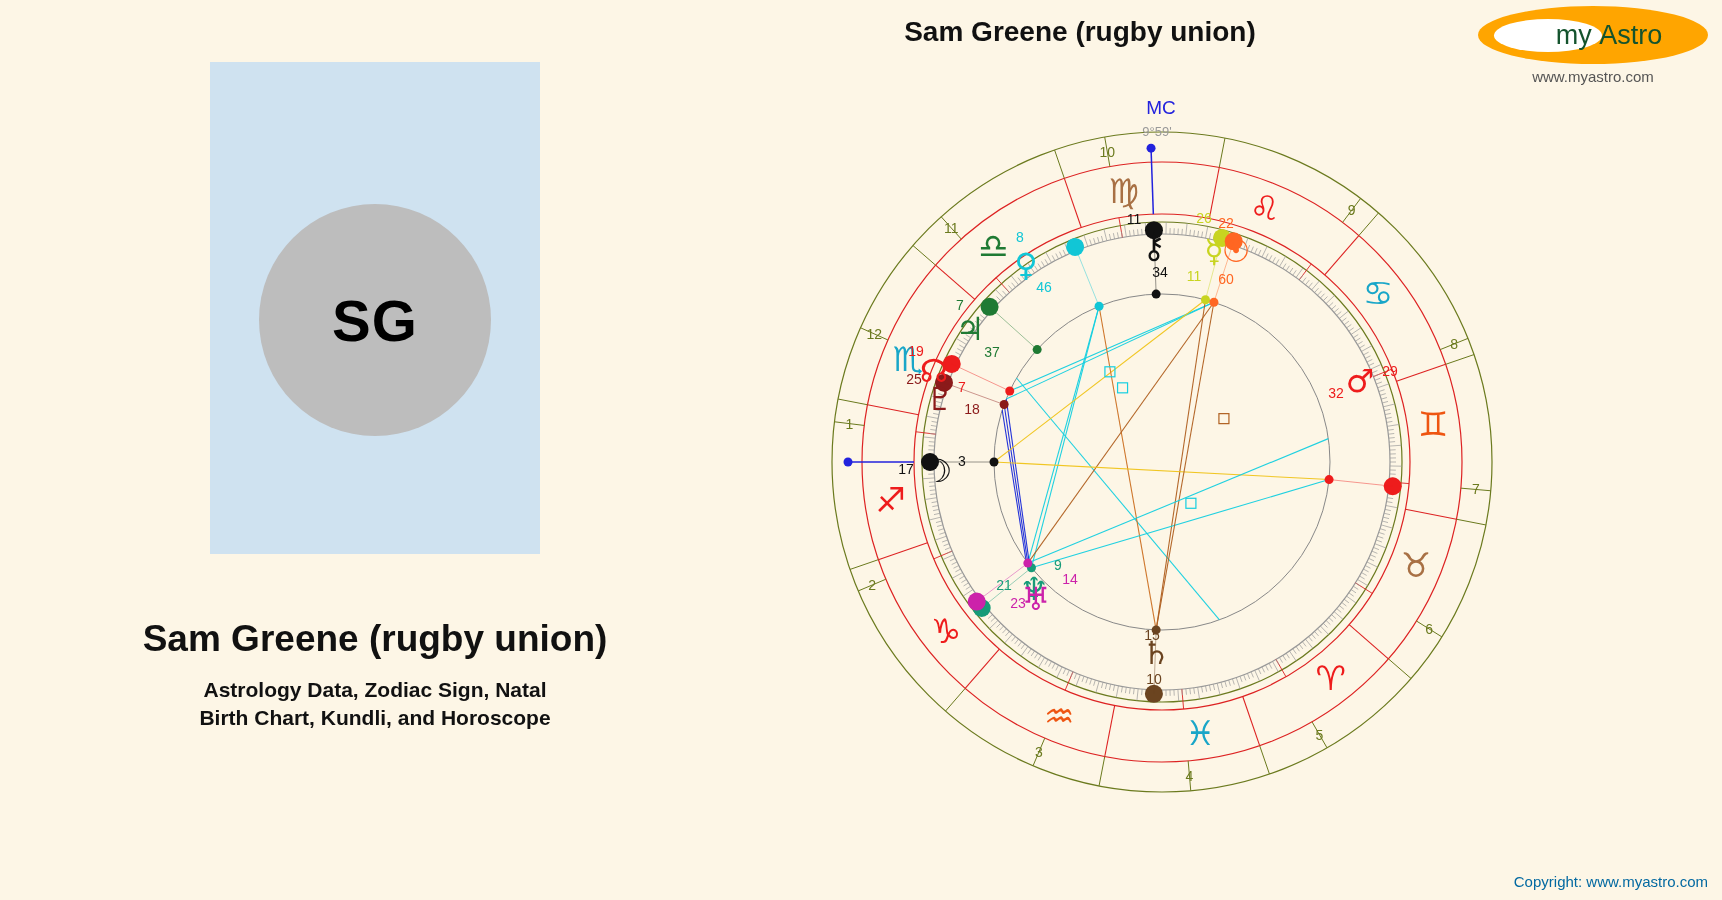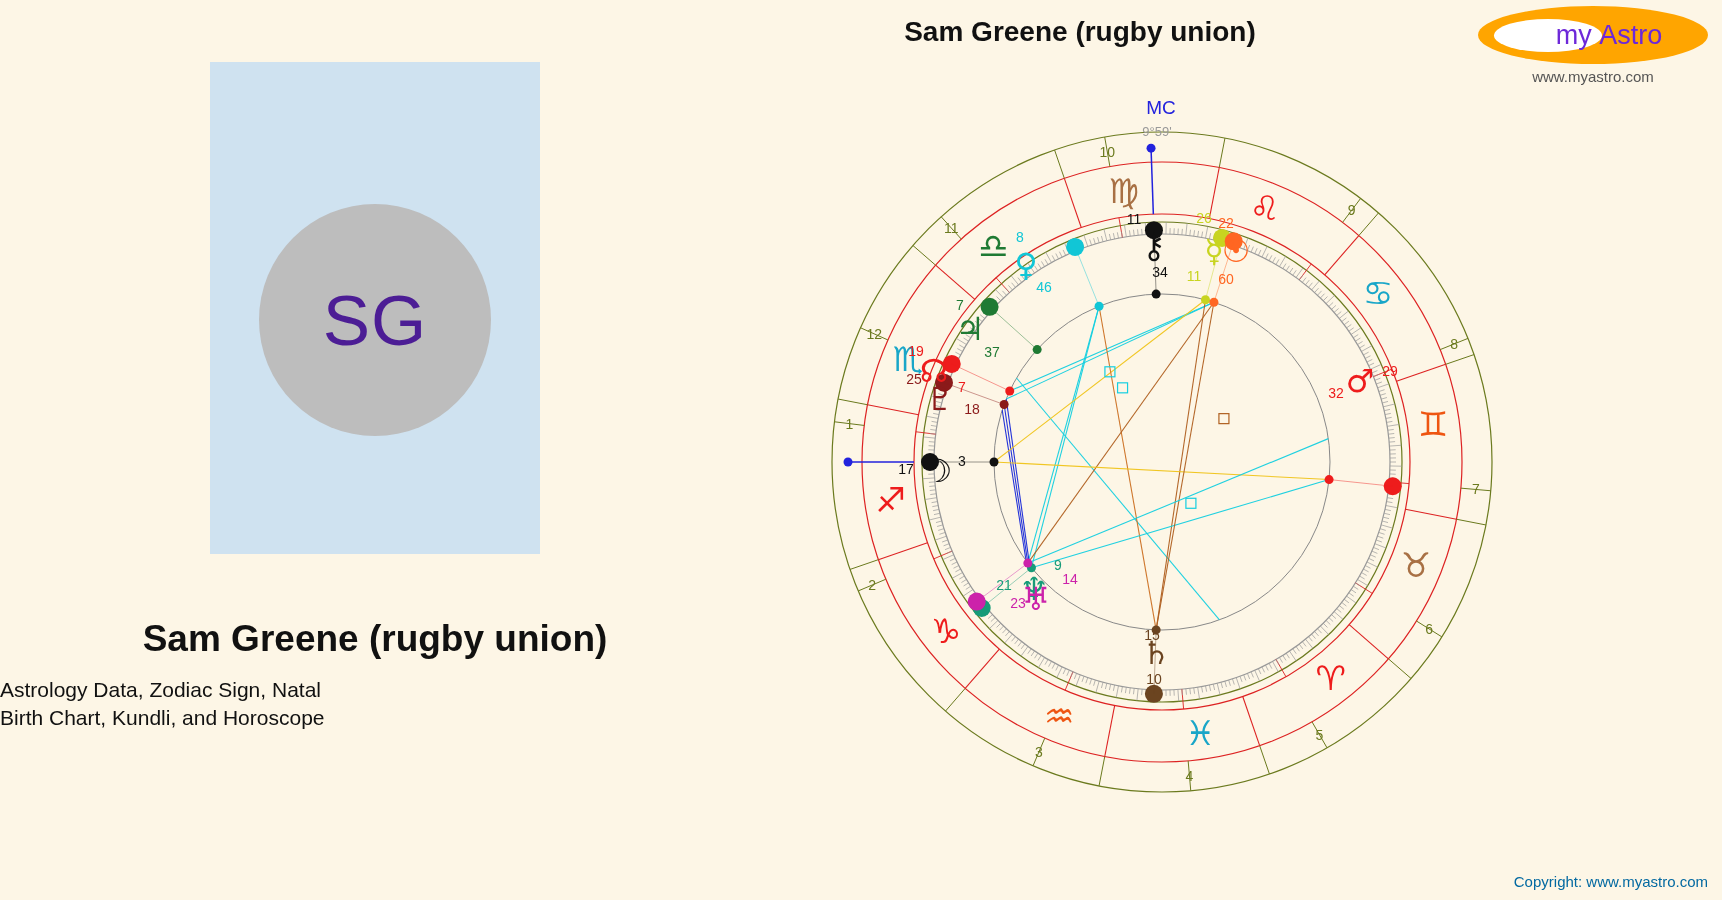--- a/index.html
+++ b/index.html
@@ -32,42 +32,42 @@
     left: 50%; top: 258px;
     transform: translate(-50%, -50%);
     width: 232px; height: 232px;
     border-radius: 50%;
     background: #bdbdbd;
     display: flex;
     align-items: center;
     justify-content: center;
   }
   #avatar-initials {
-    color: #4c1d95;
-    font-size: 71px;
-    font-weight: normal;
+    color: #000000;
+    font-size: 58px;
+    font-weight: bold;
     letter-spacing: 1px;
     font-family: "Liberation Sans", sans-serif;
   }
   #left-title {
     position: absolute;
     left: 0; top: 618px;
     width: 750px;
     text-align: center;
     font-size: 37px;
     font-weight: bold;
     color: #111111;
   }
   #left-subtitle {
     position: absolute;
     left: 0; top: 676px;
     width: 750px;
-    text-align: left;
+    text-align: center;
     font-size: 21px;
-    font-weight: normal;
+    font-weight: bold;
     color: #111111;
     line-height: 1.35;
   }
 
   
   #chart-title {
     position: absolute;
     left: 760px; top: 16px;
     width: 640px;
     text-align: center;
@@ -94,21 +94,21 @@
     position: absolute;
     left: 16px; top: 13px;
     width: 108px; height: 33px;
     border-radius: 50%/50%;
     background: #ffffff;
   }
   #logo-text {
     position: relative;
     z-index: 2;
     font-size: 27px;
-    color: #6d28d9;
+    color: #14532d;
     font-weight: normal;
     margin-left: 32px;
   }
   #logo-url {
     margin-top: 4px;
     font-size: 15px;
     color: #555555;
   }
   #copyright {
     position: absolute;

